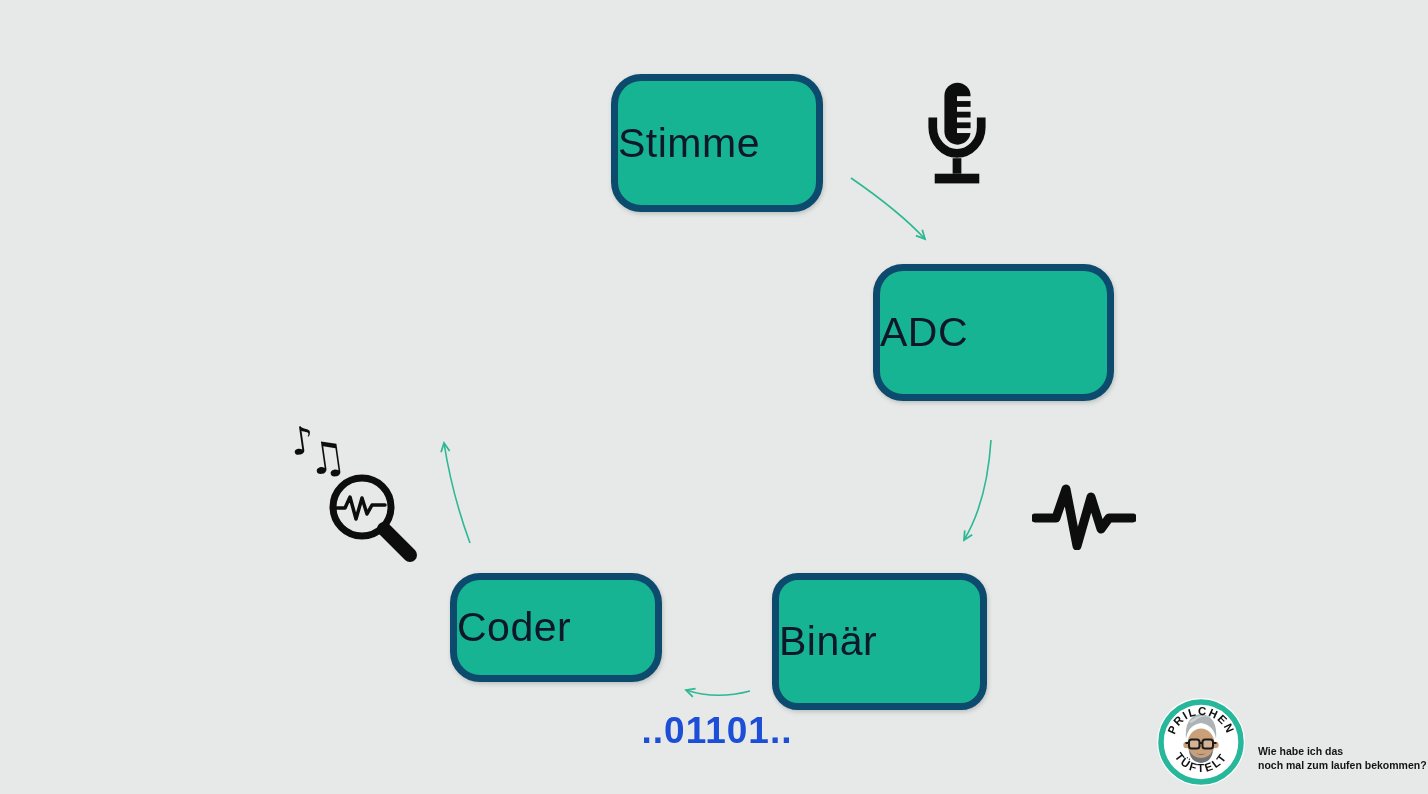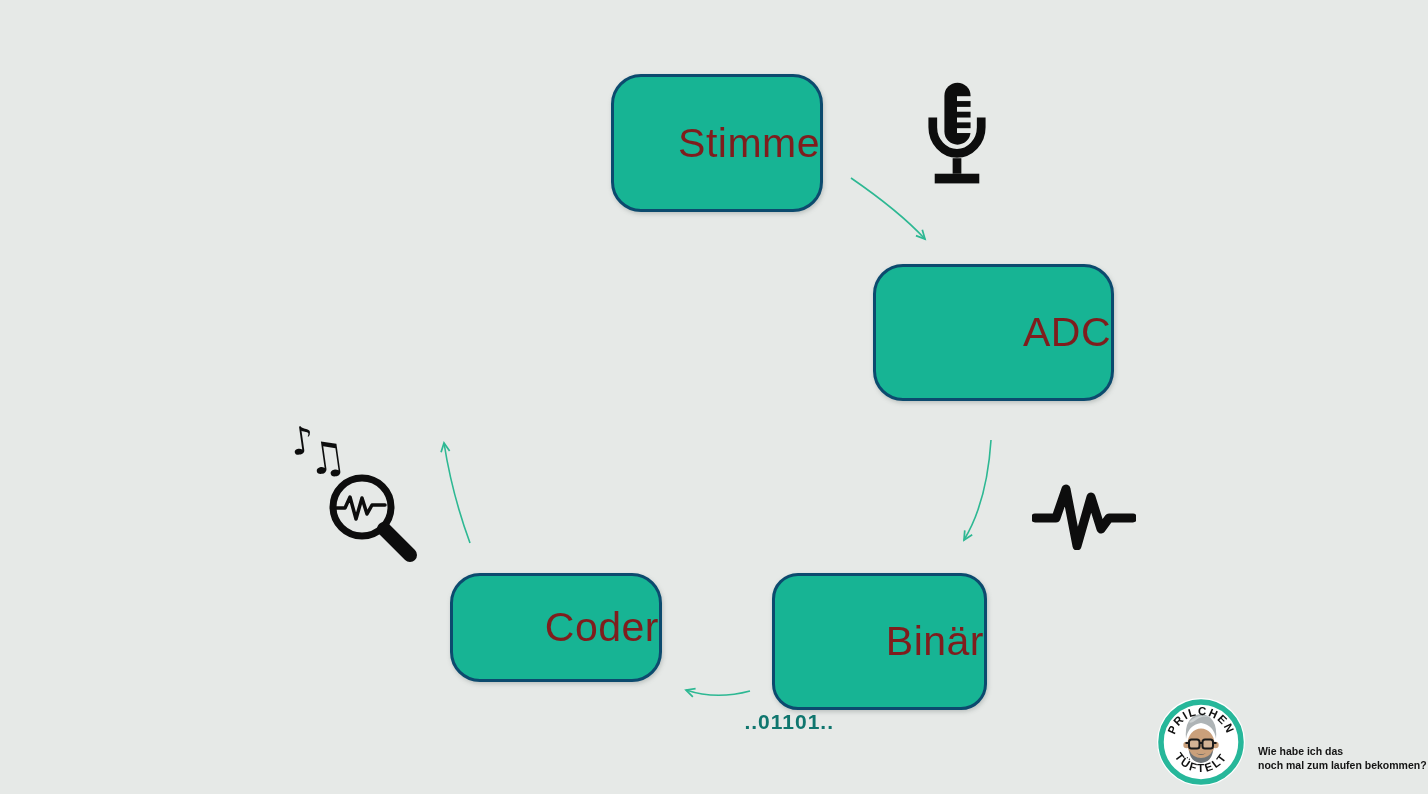--- a/index.html
+++ b/index.html
@@ -9,25 +9,25 @@
     overflow:hidden;
   }
   .slide{
     position:relative;width:1428px;height:794px;
     background:#e6e9e7;
   }
   
   .node{
     position:absolute;
     background:#17b494;
-    border:3px solid #0c4a6e;
+    border:7px solid #0c4a6e;
     border-radius:30px;
     box-sizing:border-box;
-    display:flex;align-items:center;justify-content:flex-end;
-    color:#7f1d1d;
+    display:flex;align-items:center;justify-content:flex-start;
+    color:#0f172a;
     font-size:41px;
     letter-spacing:0.5px;
     box-shadow:1px 2px 4px rgba(110,120,118,0.35);
   }
   .node-stimme{left:611px;top:74px;width:212px;height:138px;}
   .node-adc{left:873px;top:264px;width:241px;height:137px;}
   .node-binaer{left:772px;top:573px;width:215px;height:137px;border-radius:26px;}
   .node-coder{left:450px;top:573px;width:212px;height:109px;}
   .node-mp3{left:350px;top:266px;width:213px;height:137px;}
   .squiggle{
@@ -49,22 +49,22 @@
     color:#0d0d0d;
     font-family:"DejaVu Sans",sans-serif;
     line-height:1;
     transform:rotate(-8deg);
   }
   .note-single{left:290px;top:422px;font-size:38px;}
   .note-double{left:307px;top:436px;font-size:44px;}
   
   .binary-caption{
     position:absolute;left:600px;top:710px;width:234px;
-    text-align:right;
-    font-size:21px;font-weight:bold;color:#0f766e;
+    text-align:center;
+    font-size:37px;font-weight:bold;color:#1d4ed8;
     letter-spacing:1px;
   }
   
   .logo{position:absolute;left:1156px;top:697px;}
   .footer-note{
     position:absolute;left:1258px;top:745px;width:190px;
     font-size:10.5px;font-weight:bold;color:#141414;
     line-height:13.5px;white-space:nowrap;
   }
 </style>

